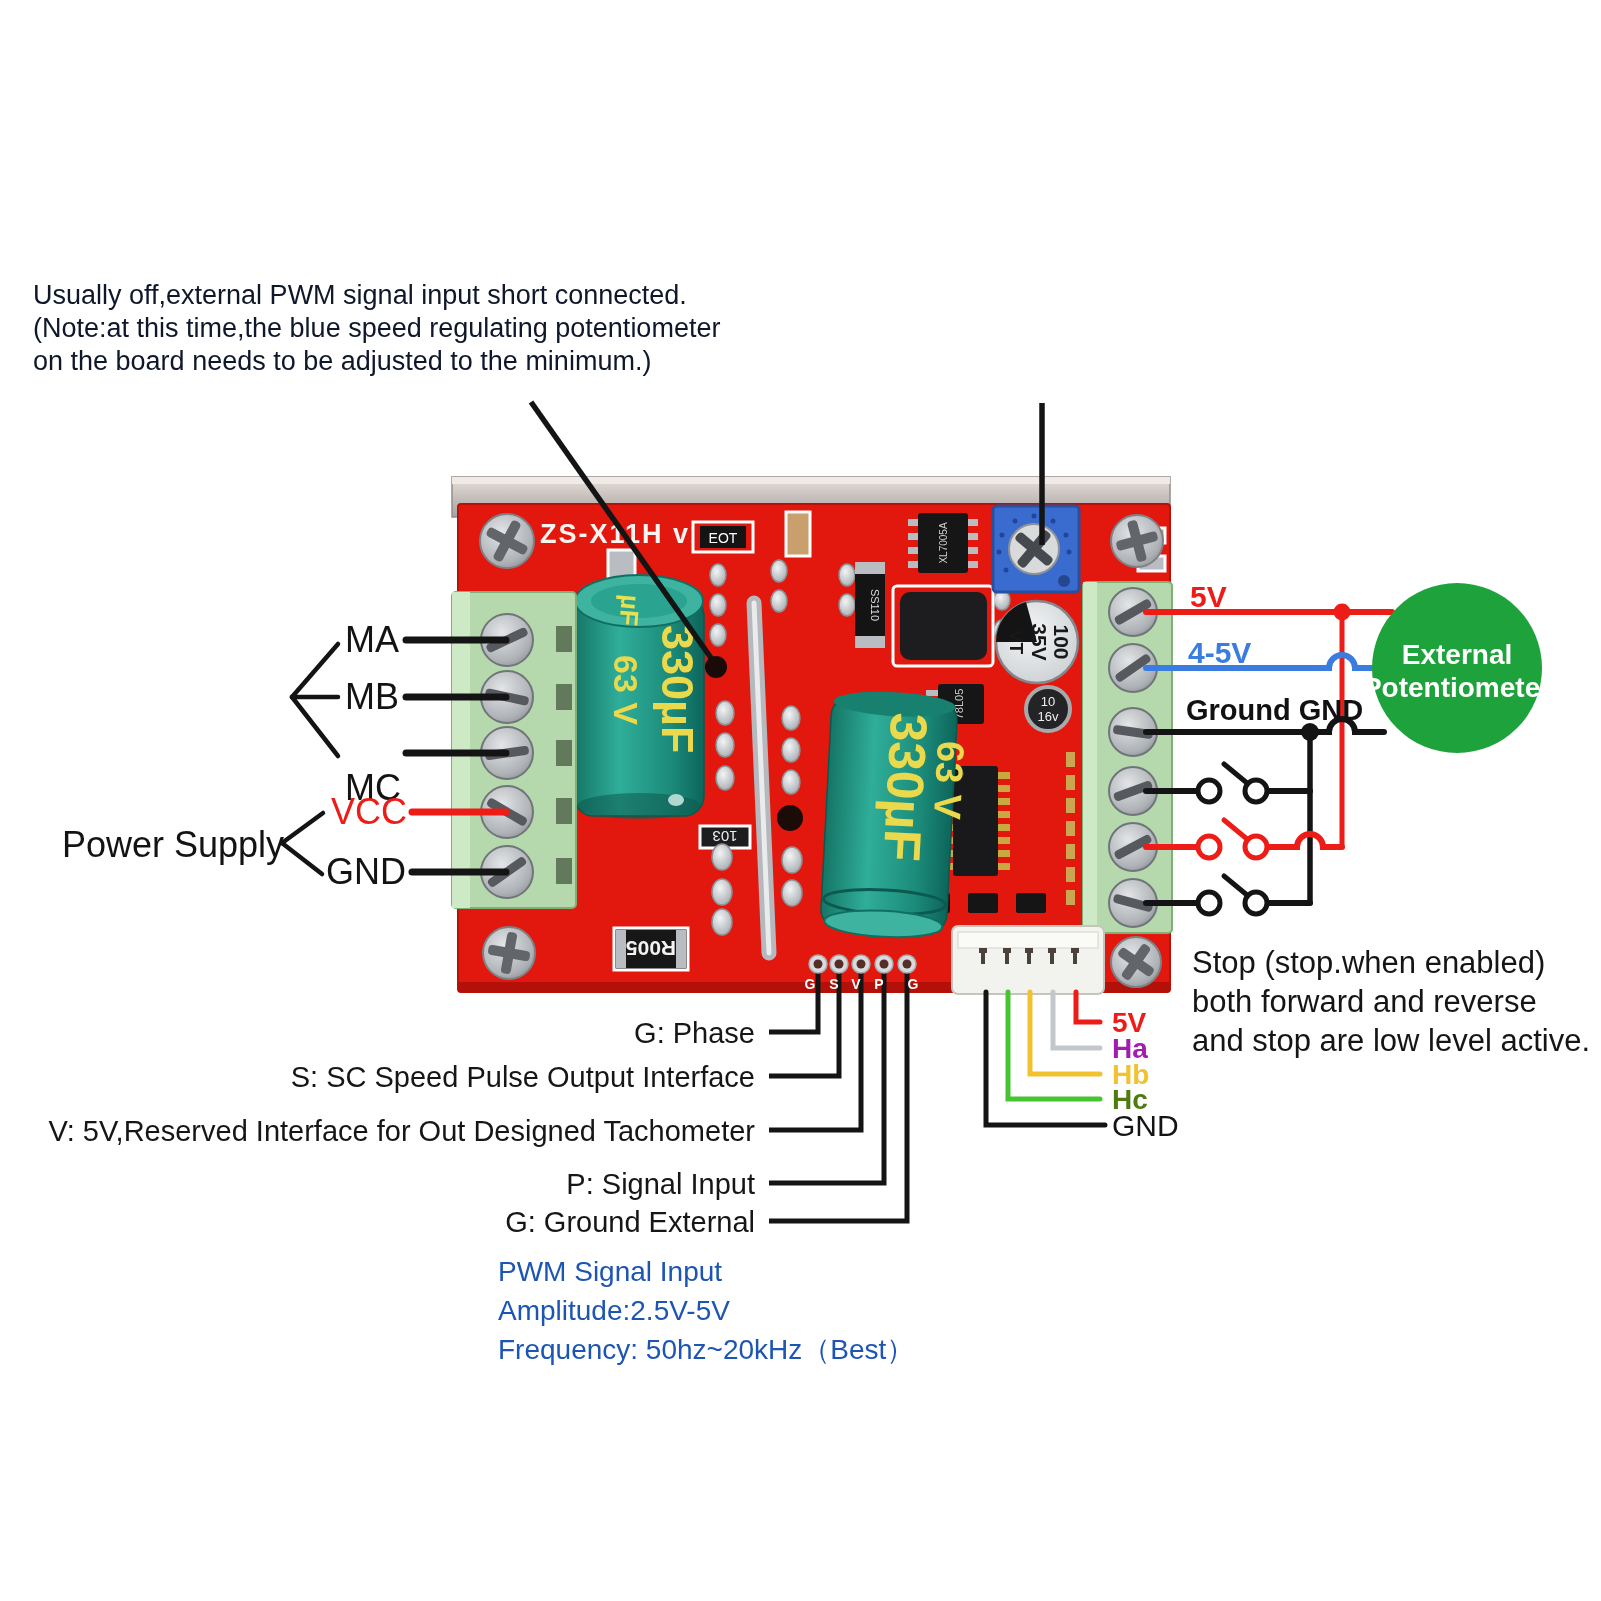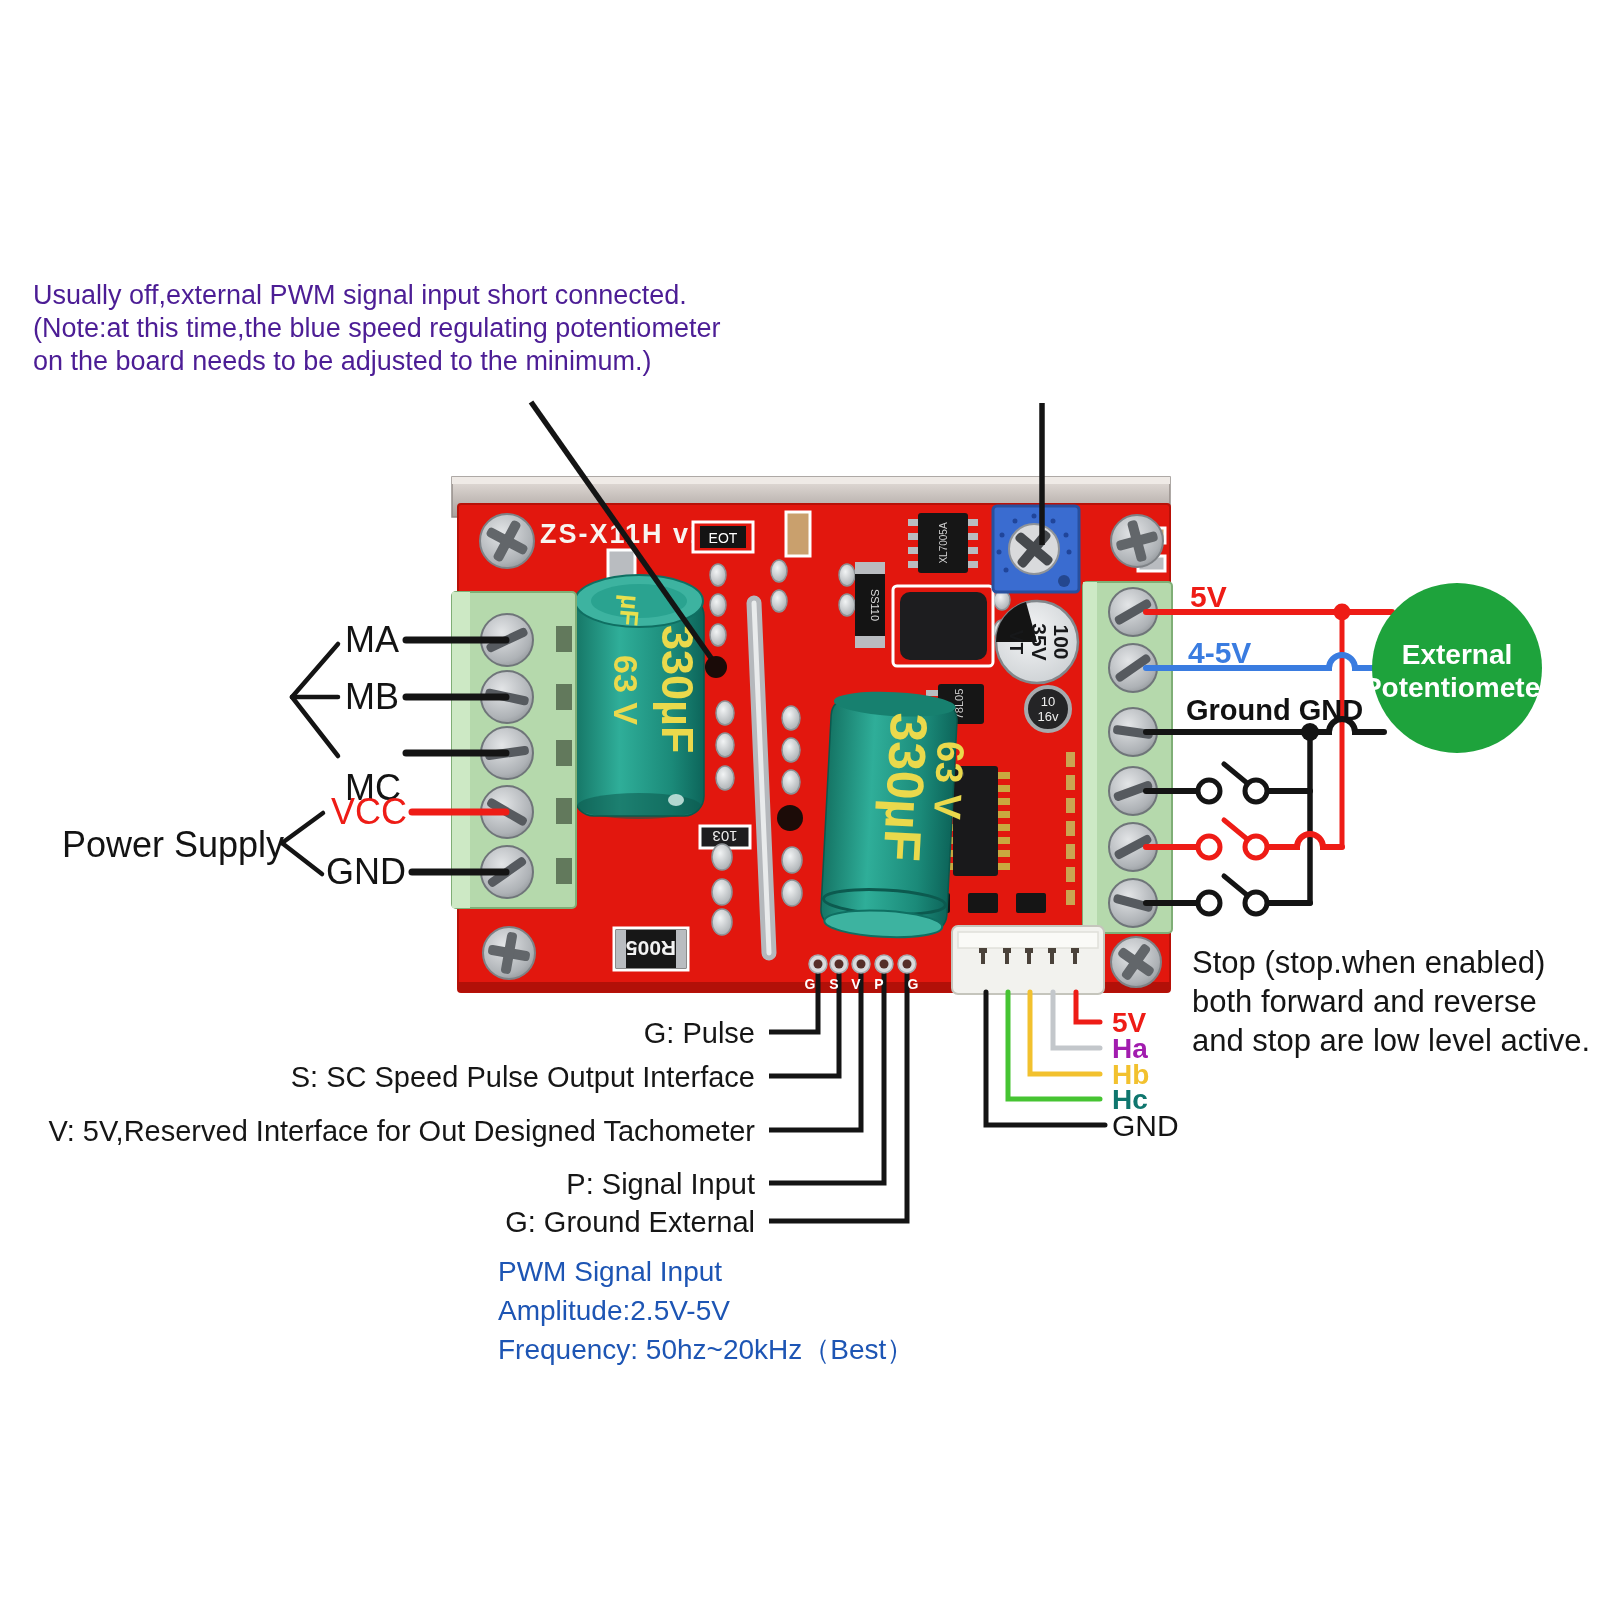--- a/index.html
+++ b/index.html
@@ -1,20 +1,20 @@
 <!DOCTYPE html>
 <html><head>
 <meta charset="utf-8">
 <style>
   html,body{margin:0;padding:0;background:#fff;}
   #canvas{position:relative;width:1601px;height:1601px;background:#ffffff;overflow:hidden;
           font-family:"Liberation Sans","DejaVu Sans",sans-serif;color:#111;}
   #canvas svg{position:absolute;left:0;top:0;}
   .abs{position:absolute;white-space:nowrap;}
-  .para{font-size:27px;line-height:33px;color:#4c1d95;}
+  .para{font-size:27px;line-height:33px;color:#0f172a;}
   .biglab{font-size:36px;line-height:41px;color:#131313;}
   .wirelab{font-size:30px;font-weight:bold;}
   .red{color:#ee1c16;}
   .blue{color:#3a7ce0;}
   .dkblue{color:#1d55b4;}
   .stop{font-size:31px;line-height:39px;color:#151515;}
   .pinlab{font-size:29px;line-height:34px;color:#161616;text-align:right;}
   .pwm{font-size:28px;line-height:39px;}
   .harn{font-size:28px;font-weight:bold;}
   .extpot{font-size:28px;line-height:33px;font-weight:bold;color:#ffffff;text-align:center;}
@@ -465,31 +465,31 @@
   <div>Stop (stop.when enabled)</div>
   <div>both forward and reverse</div>
   <div>and stop are low level active.</div>
 </div>
 
 <div class="abs extpot" style="left:1342px;top:638px;width:230px;">
   <div>External</div>
   <div>Potentiometer</div>
 </div>
 
-<div class="abs pinlab" style="right:846px;top:1016px;">G: Pulse</div>
+<div class="abs pinlab" style="right:846px;top:1016px;">G: Phase</div>
 <div class="abs pinlab" style="right:846px;top:1060px;">S: SC Speed Pulse Output Interface</div>
 <div class="abs pinlab" style="right:846px;top:1114px;">V: 5V,Reserved Interface for Out Designed Tachometer</div>
 <div class="abs pinlab dkblue" style="right:846px;top:1167px;">P: Signal Input</div>
 <div class="abs pinlab dkblue" style="right:846px;top:1205px;">G: Ground External</div>
 
 <div class="abs pwm dkblue" style="left:498px;top:1252px;">
   <div>PWM Signal Input</div>
   <div>Amplitude:2.5V-5V</div>
   <div>Frequency: 50hz~20kHz（Best）</div>
 </div>
 
 <div class="abs harn" style="left:1112px;top:1007px;color:#ee1c16;">5V</div>
 <div class="abs harn" style="left:1112px;top:1033px;color:#a21caf;">Ha</div>
 <div class="abs harn" style="left:1112px;top:1059px;color:#f2c12e;">Hb</div>
-<div class="abs harn" style="left:1112px;top:1084px;color:#0f766e;">Hc</div>
+<div class="abs harn" style="left:1112px;top:1084px;color:#4d7c0f;">Hc</div>
 <div class="abs harn" style="left:1112px;top:1109px;color:#141414;font-size:30px;font-weight:normal;">GND</div>
 
 </div>
 
 </body></html>

